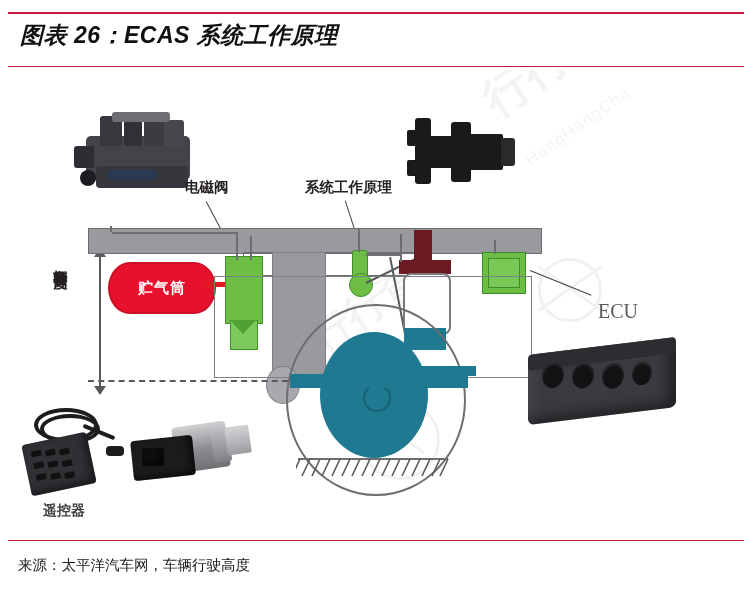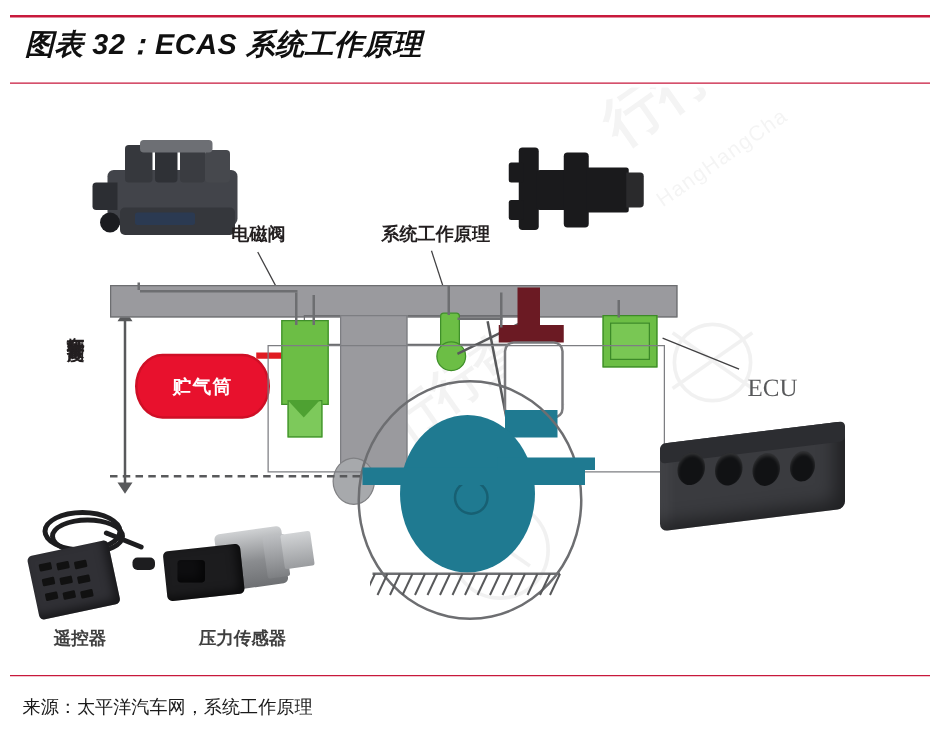--- a/index.html
+++ b/index.html
@@ -79,21 +79,21 @@
     position:absolute;background:#9a9a9e;border:1px solid #6d6e71;
   }
   .box-outline{position:absolute;border:1.6px solid #6d6e71;background:transparent;}
   .pipe{position:absolute;background:#6d6e71;}
   .pipe-red{position:absolute;background:#e01b22;}
 
   .tank{
     position:absolute;background:#e8112d;border:2px solid #cf0f26;
     border-radius:22px/26px;
     display:flex;align-items:center;justify-content:center;
-    color:#fff;font-size:15px;font-weight:bold;letter-spacing:1px;margin-top:21px;
+    color:#fff;font-size:15px;font-weight:bold;letter-spacing:1px;
   }
 
   .valve-green{
     position:absolute;background:#6cbe45;border:1.6px solid #3f8f2a;
   }
   .valve-green.small{background:#7dc95b;}
 
   .ecu-box{
     position:absolute;background:#6cbe45;border:1.8px solid #3c8a28;
   }
@@ -196,21 +196,21 @@
   .ph-psensor .tip{
     position:absolute;background:linear-gradient(180deg,#d2d4d6,#9a9c9f);border-radius:2px;
   }
 </style>
 </head>
 <body>
 
 <div class="page">
 
   <div class="rule top"></div>
-  <div class="title">图表 32：ECAS 系统工作原理</div>
+  <div class="title">图表 26：ECAS 系统工作原理</div>
   <div class="rule mid"></div>
 
   <div class="figure">
 
     <div class="wm" style="left:470px;top:10px;">行行查<br><small>HangHangCha</small></div>
     <div class="wm" style="left:300px;top:250px;font-size:40px;">行行查<br><small>HangHangCha</small></div>
     <div class="wmring" style="left:538px;top:188px;"></div>
     <div class="wmring" style="left:360px;top:330px;width:74px;height:74px;"></div>
 
     <div class="photo ph-valve" style="left:72px;top:40px;width:130px;height:85px;">
@@ -352,20 +352,19 @@
     </div>
     <div class="cap" style="left:24px;top:432px;width:80px;">遥控器</div>
 
     <div class="photo ph-psensor" style="left:126px;top:344px;width:128px;height:78px;">
       <div class="bodyg" style="left:48px;top:10px;width:54px;height:46px;transform:rotate(-8deg);"></div>
       <div class="connector" style="left:6px;top:24px;width:62px;height:40px;transform:rotate(-6deg);"></div>
       <div class="nut" style="left:86px;top:14px;width:18px;height:34px;transform:rotate(-8deg);"></div>
       <div class="tip" style="left:100px;top:12px;width:24px;height:28px;transform:rotate(-8deg);"></div>
       <div class="connector" style="left:16px;top:34px;width:22px;height:18px;background:#0e0e10;border-radius:3px;"></div>
     </div>
-    <div class="cap" style="left:140px;top:432px;width:108px;">压力传感器</div>
 
   </div>
 
   <div class="rule foot"></div>
-  <div class="source">来源：太平洋汽车网，系统工作原理</div>
+  <div class="source">来源：太平洋汽车网，车辆行驶高度</div>
 
 </div>
 
 </body></html>

